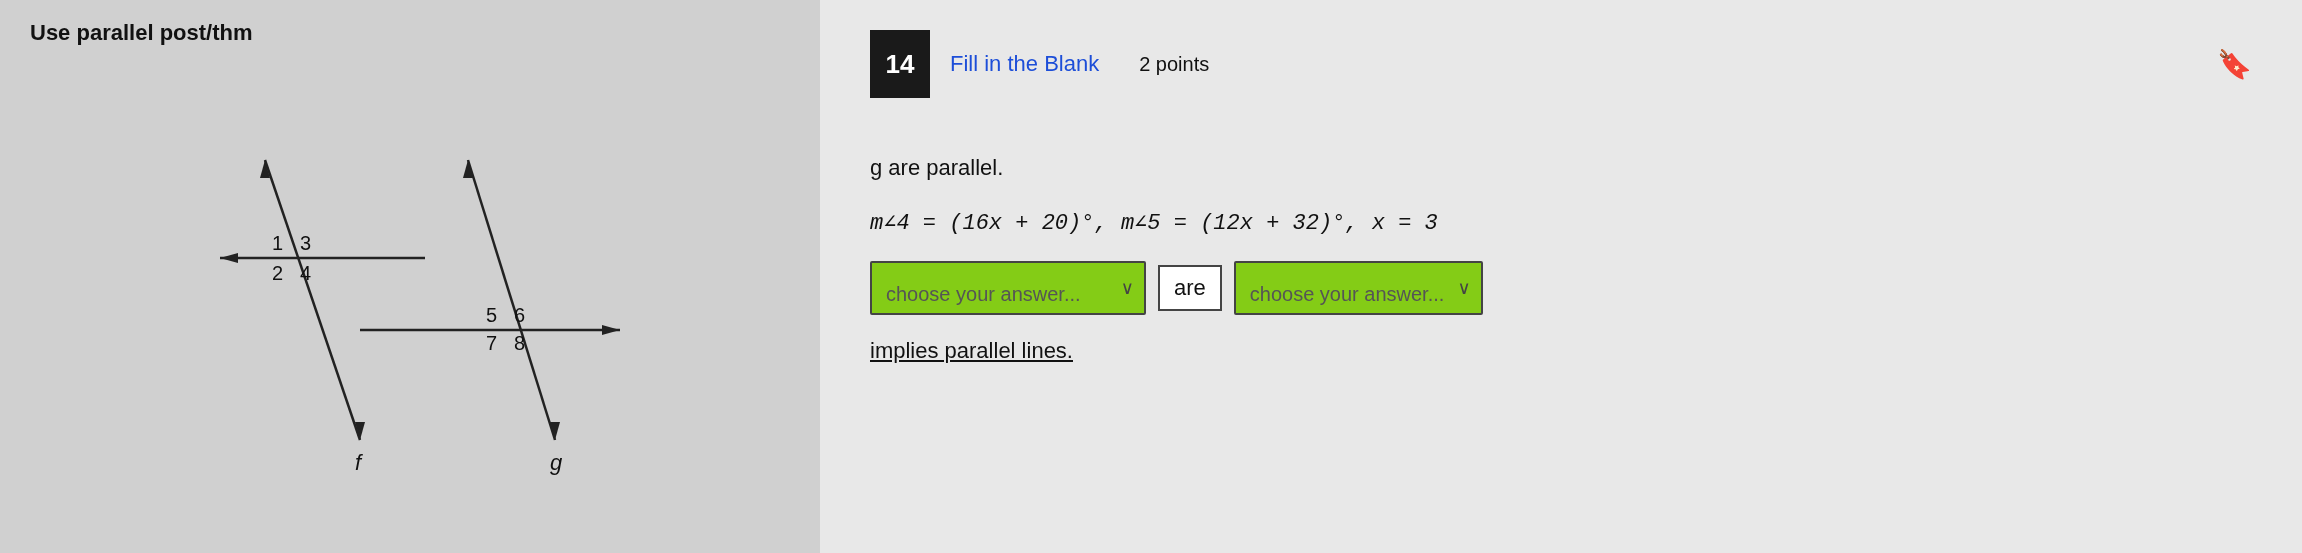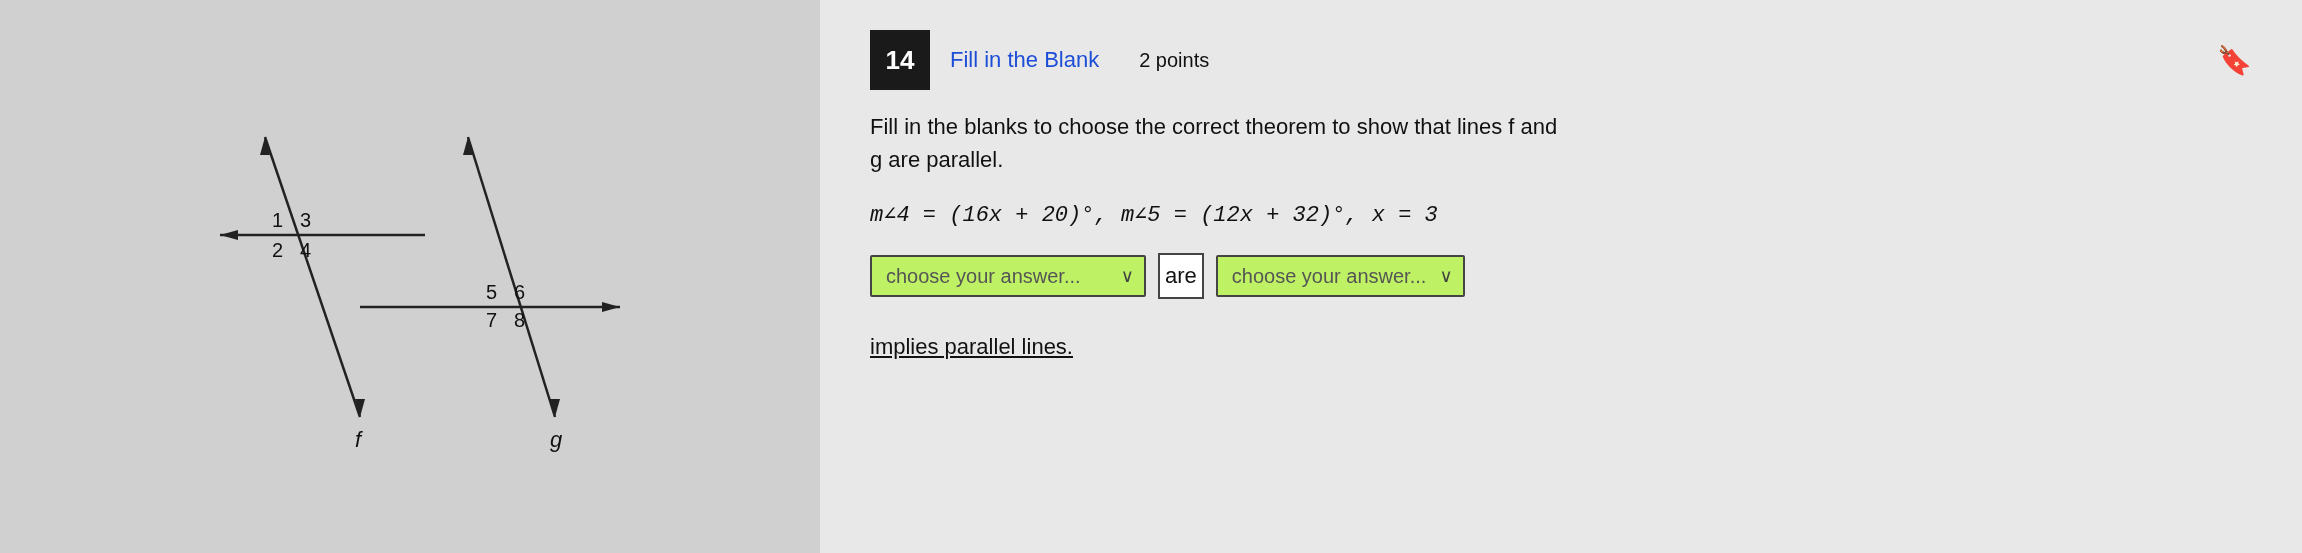--- a/index.html
+++ b/index.html
@@ -58,21 +58,21 @@
       align-items: center;
       gap: 20px;
     }
 
     .question-number-box {
       background: #1a1a1a;
       color: #fff;
       font-size: 26px;
       font-weight: bold;
       width: 60px;
-      height: 60px;
+      height: 68px;
       display: flex;
       align-items: center;
       justify-content: center;
       text-align: center;
     }
 
     .question-type {
       font-size: 22px;
       color: #1d4ed8;
     }
@@ -107,24 +107,24 @@
     .answer-row {
       display: flex;
       align-items: center;
       gap: 12px;
       margin-top: 5px;
     }
 
     .dropdown-select {
       appearance: none;
       -webkit-appearance: none;
-      background: #bef264;
+      background: #84cc16;
       border: 2px solid #444;
       border-radius: 2px;
-      padding: 8px 36px 8px 14px;
+      padding: 20px 36px 8px 14px;
       font-size: 20px;
       color: #555;
       cursor: pointer;
       min-width: 240px;
       position: relative;
     }
 
     .dropdown-wrapper {
       position: relative;
       display: inline-block;
@@ -138,42 +138,43 @@
       transform: translateY(-50%);
       font-size: 18px;
       color: #444;
       pointer-events: none;
     }
 
     .are-text {
       font-size: 22px;
       color: #111;
       border: 2px solid #444;
-      padding: 8px 5px;
+      padding: 8px 14px;
       background: #fff;
     }
 
     .implies-text {
       font-size: 22px;
       color: #111;
-      margin-top: 15px;
+      margin-top: 3px;
       text-decoration: underline;
     }
 
     
     .math-text {
       font-family: Liberation Mono, monospace;
       font-style: italic;
       font-size: 22px;
     }
   </style>
 </head>
 <body>
 
 <div class="left-panel">
+  <div class="section-label">Use parallel post/thm</div>
   <div class="diagram-area">
     <svg class="geometry" viewBox="0 0 500 380">
 
       <line x1="105" y1="50" x2="200" y2="330" stroke="#222" stroke-width="2.5"></line>
 
       <polygon points="105,50 100,68 110,68" fill="#222"></polygon>
 
       <polygon points="200,330 195,312 205,312" fill="#222"></polygon>
 
       <text x="195" y="360" font-size="22" font-style="italic" fill="#111">f</text>
@@ -212,21 +213,21 @@
 <div class="right-panel">
 
   <div class="question-header">
     <div class="question-number-box">14</div>
     <span class="question-type">Fill in the Blank</span>
     <span class="question-points">2 points</span>
     <span class="bookmark-icon" title="Bookmark">🔖</span>
   </div>
 
   <div class="question-text">
-    <span>Fill in the blanks to choose the correct theorem to show that lines f and</span><br>
+    <br>
     <span>g are parallel.</span>
   </div>
 
   <div class="equation-line math-text">m∠4 = (16x + 20)°, m∠5 = (12x + 32)°, x = 3</div>
 
   <div class="answer-row">
     <div class="dropdown-wrapper">
       <select class="dropdown-select">
         <option value="">choose your answer...</option>
         <option value="co-interior">Co-Interior Angles</option>

